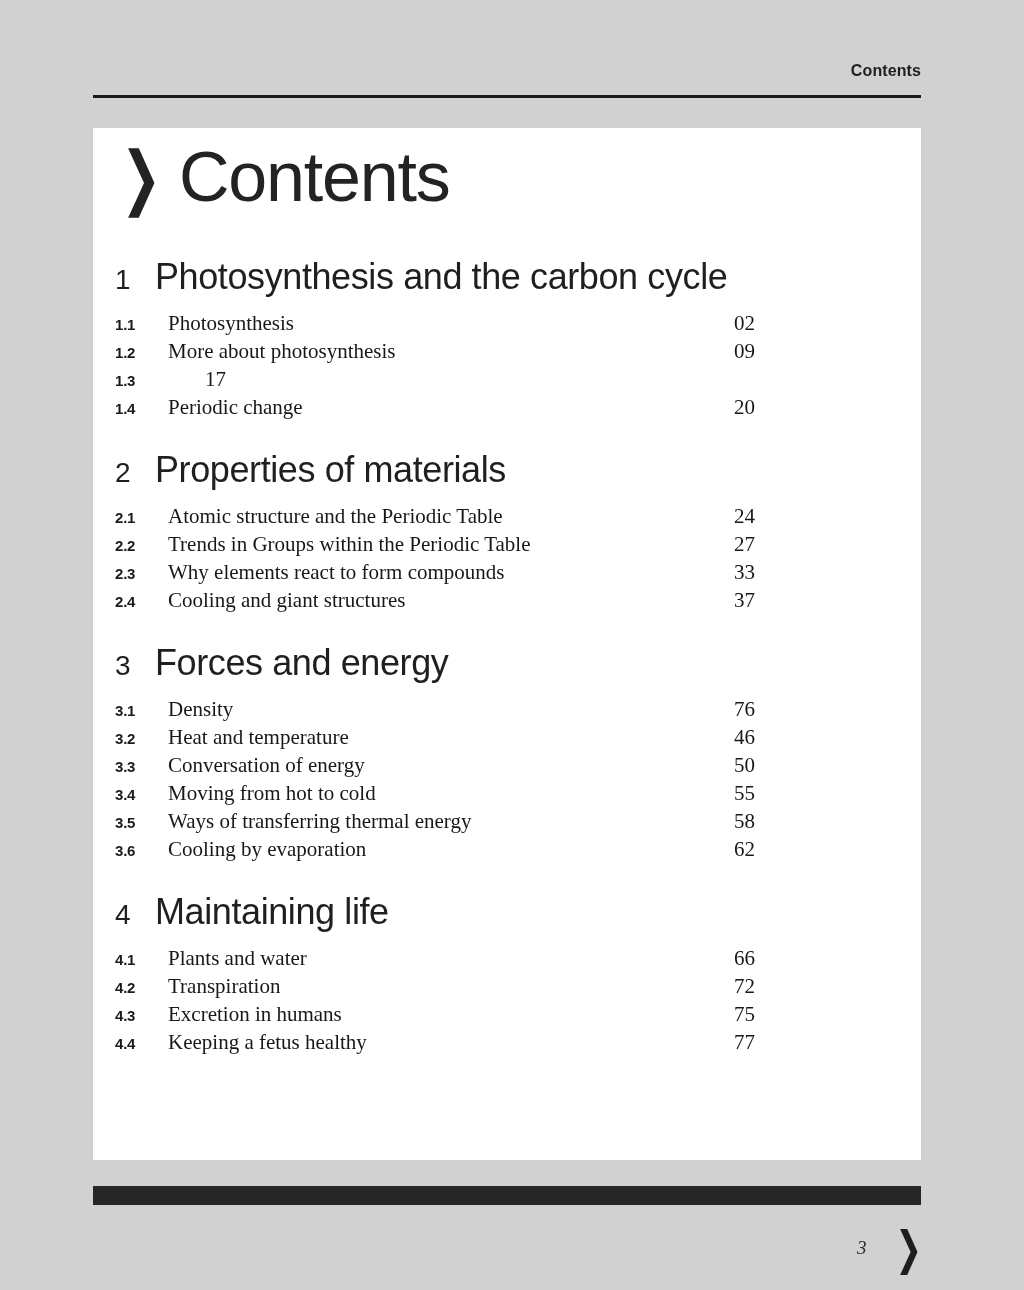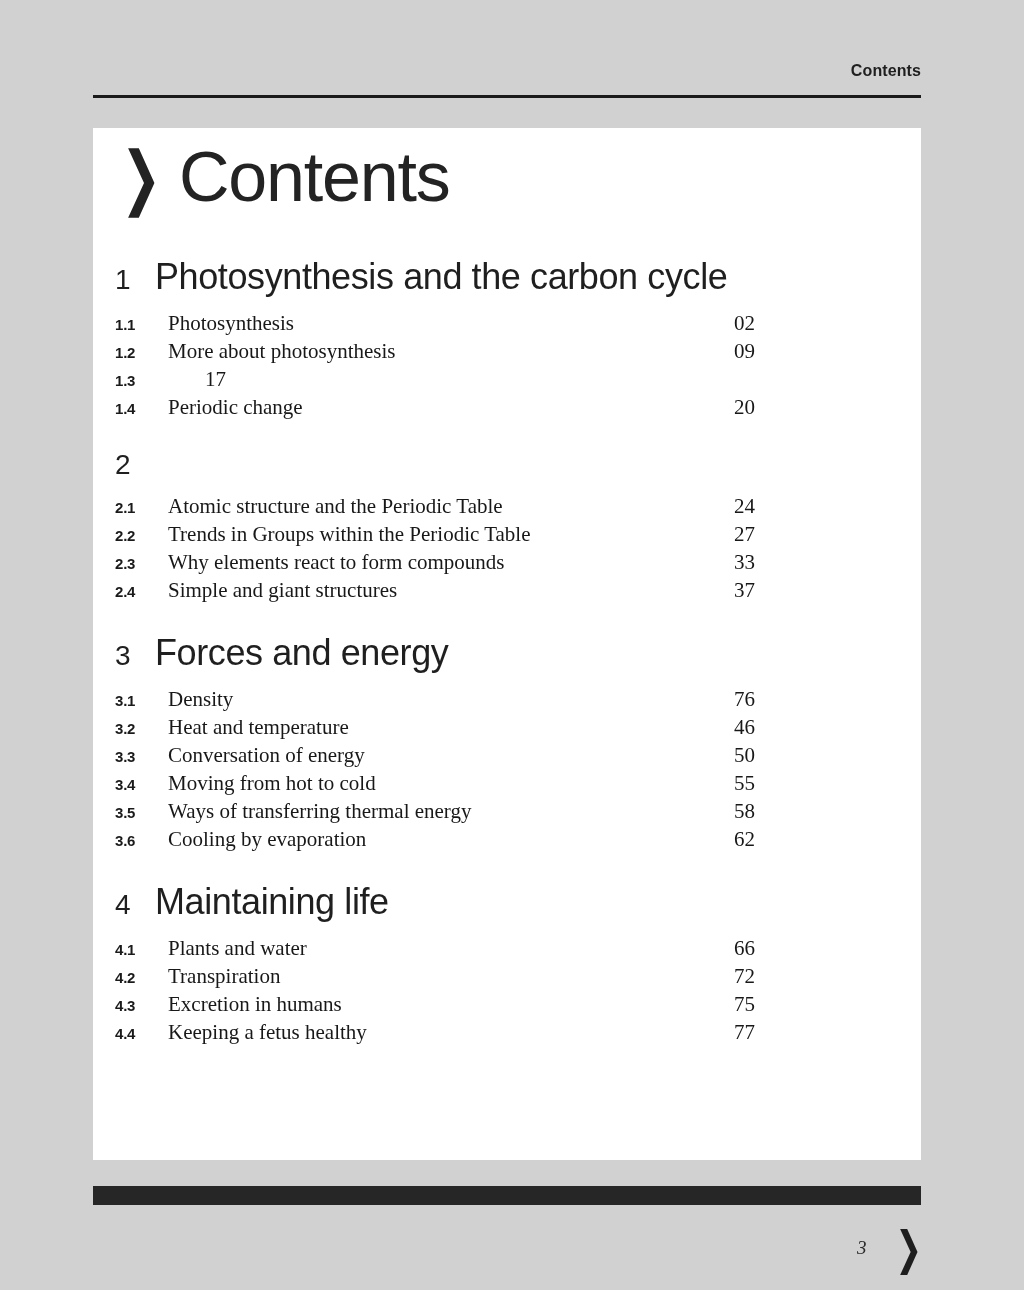--- a/index.html
+++ b/index.html
@@ -219,39 +219,40 @@
         </div>
         <div class="section-row">
           <span class="section-num">1.4</span>
           <span class="section-title">Periodic change</span>
           <span class="section-page">20</span>
         </div>
       </div>
       <div class="chapter">
         <div class="chapter-head">
           <span class="chapter-num">2</span>
+          <span class="chapter-title">Properties of materials</span>
         </div>
         <div class="section-row">
           <span class="section-num">2.1</span>
           <span class="section-title">Atomic structure and the Periodic Table</span>
           <span class="section-page">24</span>
         </div>
         <div class="section-row">
           <span class="section-num">2.2</span>
           <span class="section-title">Trends in Groups within the Periodic Table</span>
           <span class="section-page">27</span>
         </div>
         <div class="section-row">
           <span class="section-num">2.3</span>
           <span class="section-title">Why elements react to form compounds</span>
           <span class="section-page">33</span>
         </div>
         <div class="section-row">
           <span class="section-num">2.4</span>
-          <span class="section-title">Simple and giant structures</span>
+          <span class="section-title">Cooling and giant structures</span>
           <span class="section-page">37</span>
         </div>
       </div>
       <div class="chapter">
         <div class="chapter-head">
           <span class="chapter-num">3</span>
           <span class="chapter-title">Forces and energy</span>
         </div>
         <div class="section-row">
           <span class="section-num">3.1</span>

